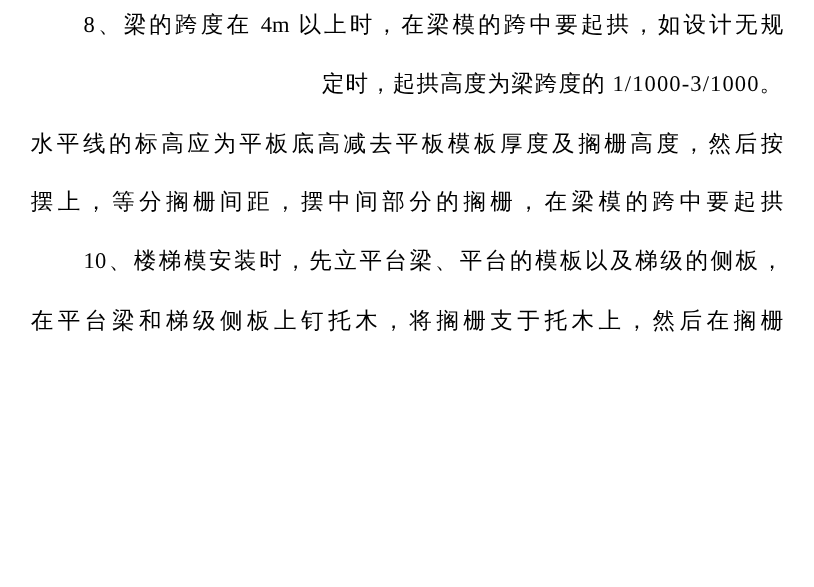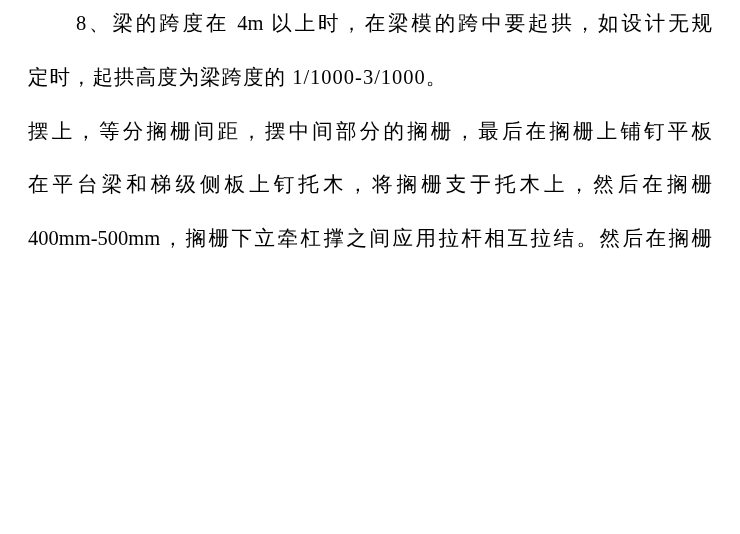--- a/index.html
+++ b/index.html
@@ -21,35 +21,36 @@
     padding: 0 28px;
     margin-top: -3px;
     background: #ffffff;
   }
   .line {
     font-size: 20.5px;
     line-height: 53.8px;
     height: 53.8px;
     overflow: hidden;
     letter-spacing: 1px;
-    text-align: left;
+    text-align: right;
   }
   .line.justify {
     text-align: justify;
     text-align-last: justify;
     -moz-text-align-last: justify;
     text-justify: inter-character;
     letter-spacing: 0;
   }
   .line.indent {
     text-indent: 48px;
   }
 </style>
 </head>
 <body>
 
 <div class="page">
   <div class="line justify indent">8、梁的跨度在 4m 以上时，在梁模的跨中要起拱，如设计无规</div>
   <div class="line">定时，起拱高度为梁跨度的 1/1000-3/1000。</div>
-  <div class="line justify">摆上，等分搁栅间距，摆中间部分的搁栅，最后在搁栅上铺钉平板</div>
+  <div class="line justify">水平线的标高应为平板底高减去平板模板厚度及搁栅高度，然后按</div>
+  <div class="line justify">摆上，等分搁栅间距，摆中间部分的搁栅，在梁模的跨中要起拱</div>
+  <div class="line justify indent">10、楼梯模安装时，先立平台梁、平台的模板以及梯级的侧板，</div>
   <div class="line justify">在平台梁和梯级侧板上钉托木，将搁栅支于托木上，然后在搁栅</div>
-  <div class="line justify">400mm-500mm，搁栅下立牵杠撑之间应用拉杆相互拉结。然后在搁栅</div>
 </div>
 
 </body></html>

